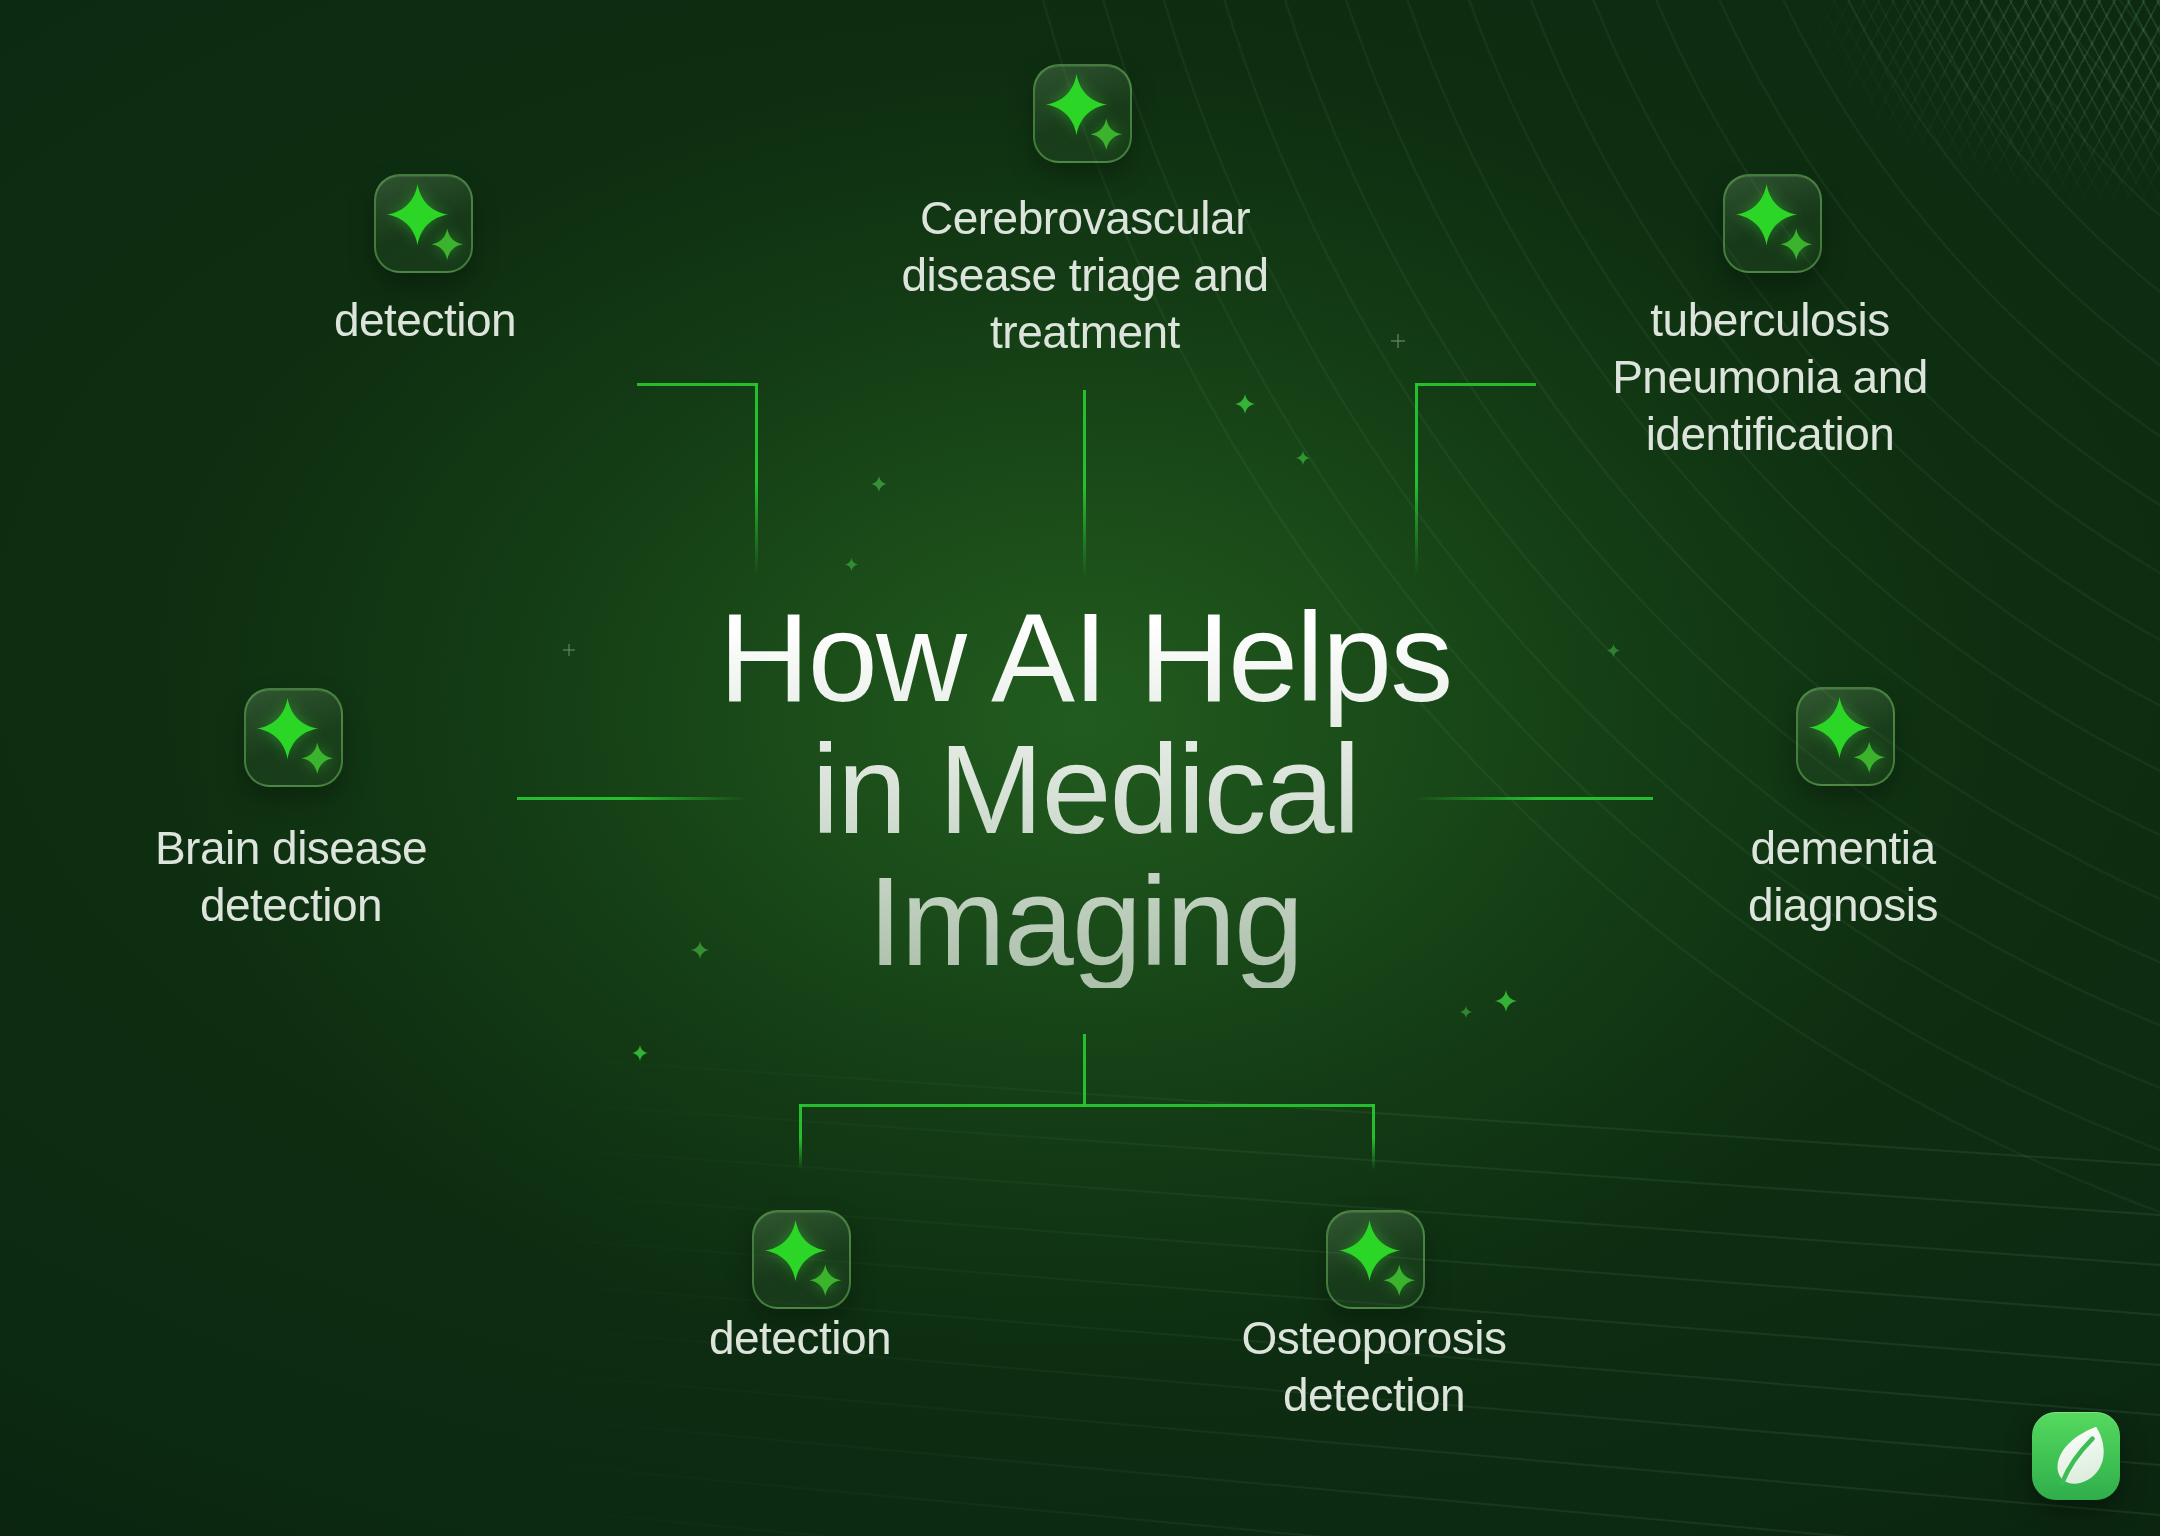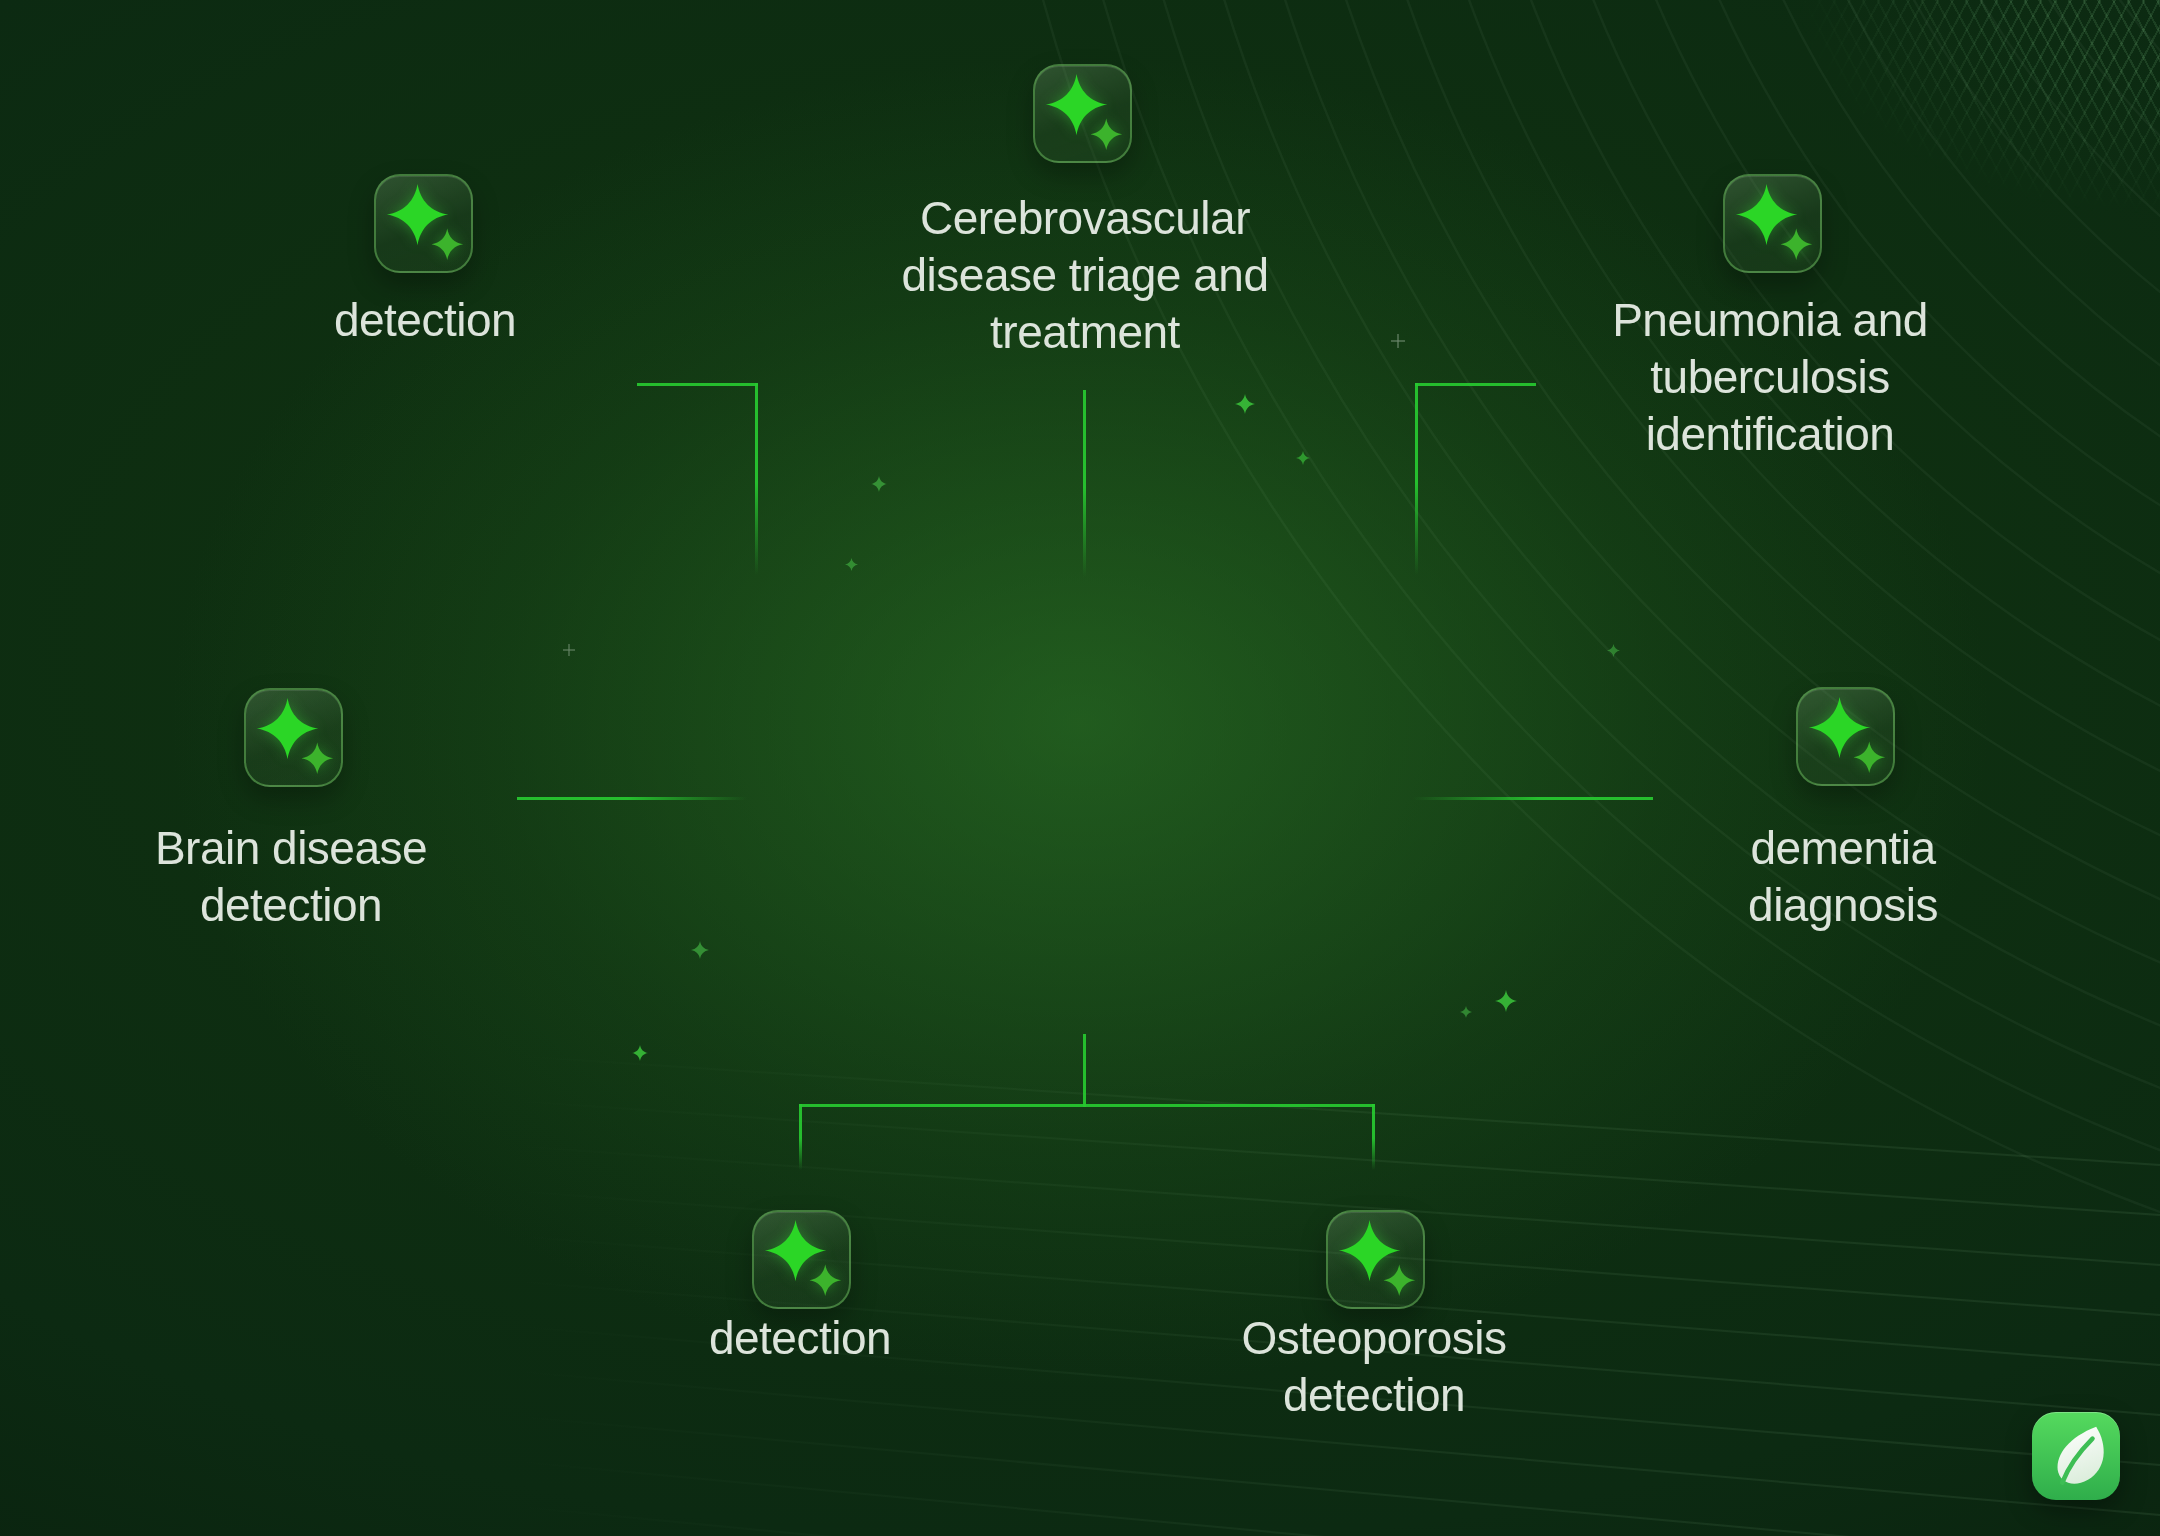--- a/index.html
+++ b/index.html
@@ -143,20 +143,25 @@
   <div class="cl fade-b" style="left:1083px;top:390px;width:3px;height:187px"></div>
   <div class="cl" style="left:1415px;top:383px;width:121px;height:3px"></div>
   <div class="cl fade-b" style="left:1415px;top:383px;width:3px;height:192px"></div>
   <div class="cl fade-r" style="left:517px;top:797px;width:230px;height:3px"></div>
   <div class="cl fade-l" style="left:1413px;top:797px;width:240px;height:3px"></div>
   <div class="cl" style="left:1083px;top:1034px;width:3px;height:73px"></div>
   <div class="cl" style="left:799px;top:1104px;width:576px;height:3px"></div>
   <div class="cl fade-b" style="left:799px;top:1104px;width:3px;height:66px"></div>
   <div class="cl fade-b" style="left:1372px;top:1104px;width:3px;height:66px"></div>
 
+  <div class="title" style="left:1085px;top:592px">
+    <div>How AI Helps</div>
+    <div>in Medical</div>
+    <div>Imaging</div>
+  </div>
 
   <div class="tile" style="left:374px;top:174px">
     <svg viewBox="0 0 96 96">
       <use href="#spark" xlink:href="#spark" class="star-big" x="11" y="6" width="62" height="66"></use>
       <use href="#spark" xlink:href="#spark" class="star-small" x="56" y="52" width="32" height="34"></use>
     </svg>
   </div>
   <div class="label" style="left:425px;top:292px">
     <div>detection</div>
   </div>
@@ -173,22 +178,22 @@
     <div>treatment</div>
   </div>
 
   <div class="tile" style="left:1723px;top:174px">
     <svg viewBox="0 0 96 96">
       <use href="#spark" xlink:href="#spark" class="star-big" x="11" y="6" width="62" height="66"></use>
       <use href="#spark" xlink:href="#spark" class="star-small" x="56" y="52" width="32" height="34"></use>
     </svg>
   </div>
   <div class="label" style="left:1770px;top:292px">
+    <div>tuberculosis</div>
     <div>Pneumonia and</div>
-    <div>tuberculosis</div>
     <div>identification</div>
   </div>
 
   <div class="tile" style="left:244px;top:688px">
     <svg viewBox="0 0 96 96">
       <use href="#spark" xlink:href="#spark" class="star-big" x="11" y="6" width="62" height="66"></use>
       <use href="#spark" xlink:href="#spark" class="star-small" x="56" y="52" width="32" height="34"></use>
     </svg>
   </div>
   <div class="label" style="left:291px;top:820px">

